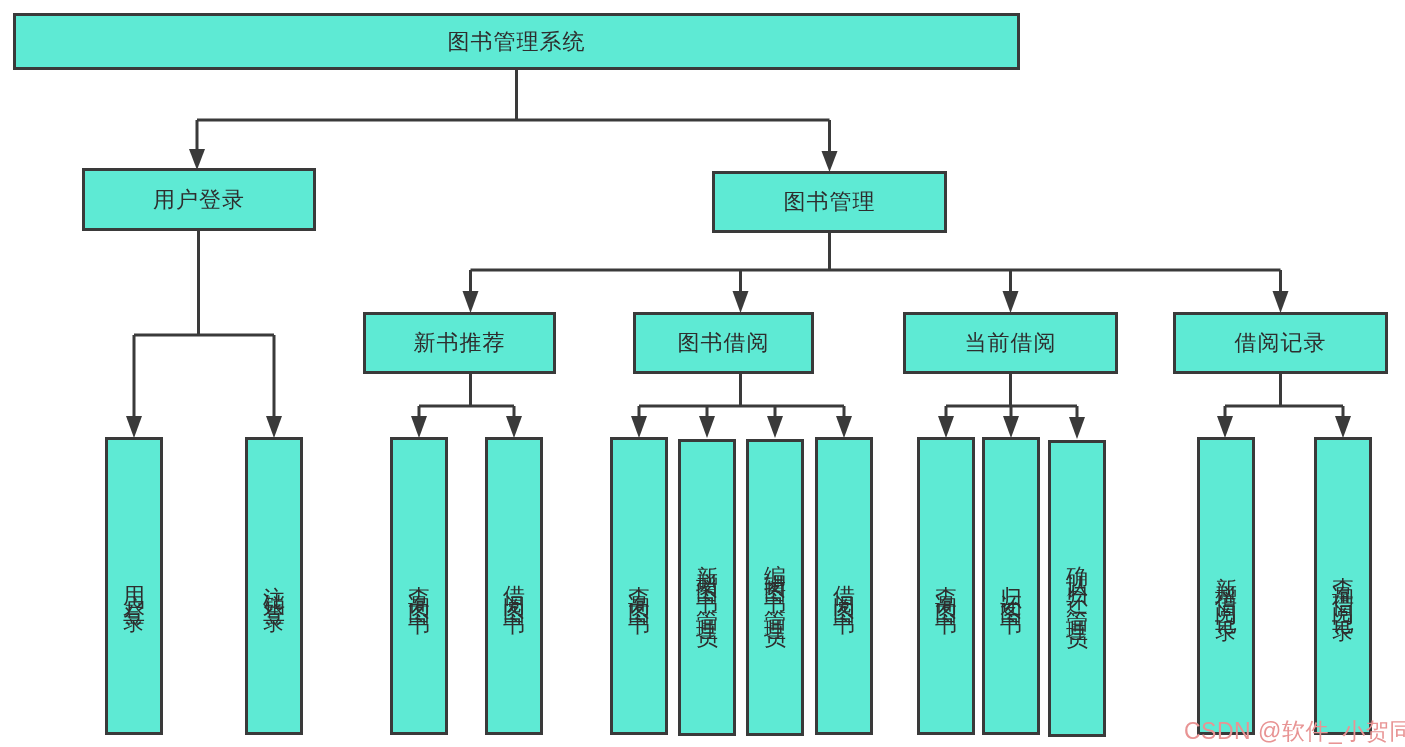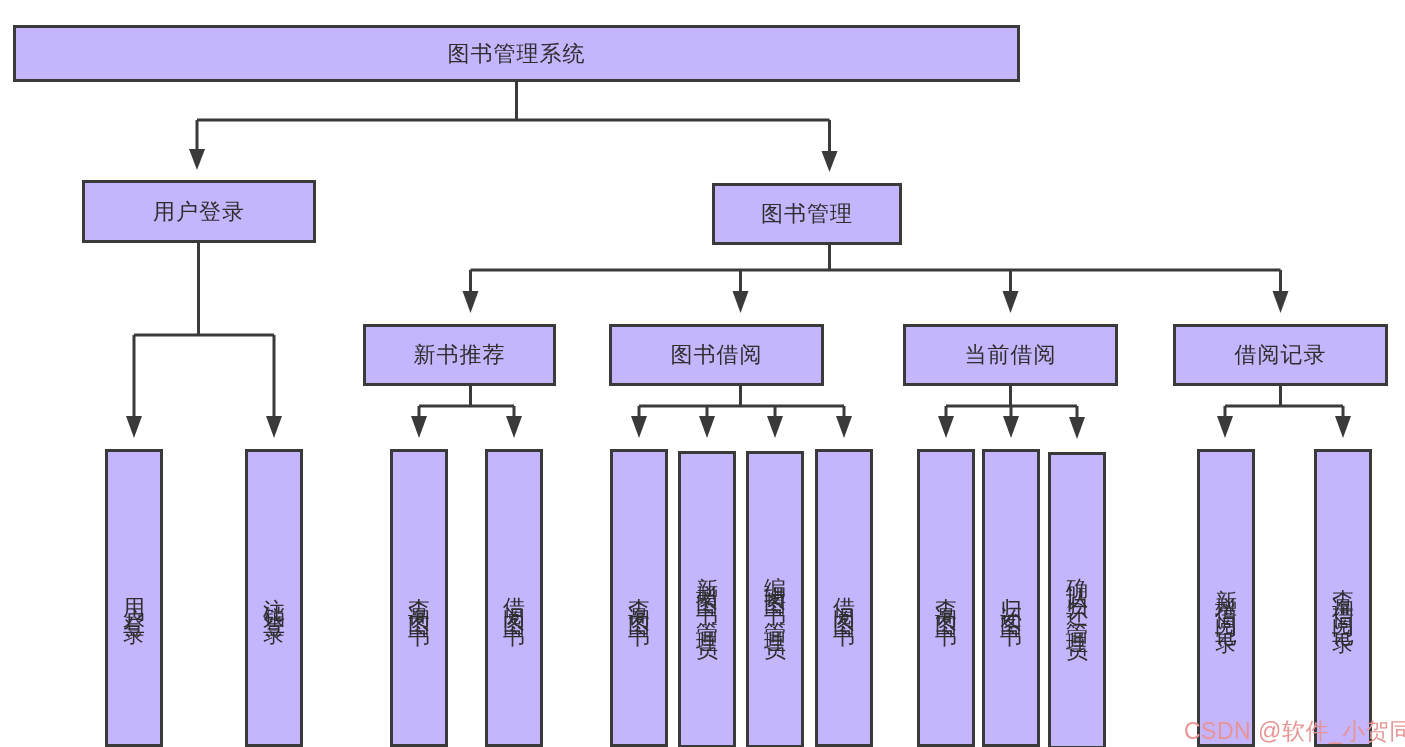--- a/index.html
+++ b/index.html
@@ -7,24 +7,23 @@
     position:relative;width:1405px;height:747px;
     background:var(--background,#ffffff);
     font-family:"Liberation Sans",sans-serif;
     overflow:hidden;
   }
   svg.connectors{position:absolute;left:0;top:0;}
   .connectors path{stroke:var(--line,#3a3a3a);stroke-width:3;fill:none;}
   .connectors polygon{fill:var(--line,#3a3a3a);}
   .node{
     position:absolute;box-sizing:border-box;
-    background:#c4b5fd;border:3px solid var(--line,#3a3a3a);
+    background:#5eead4;border:3px solid var(--line,#3a3a3a);
     display:flex;align-items:center;justify-content:center;
     color:var(--text,#2e2e2e);
-    margin-top:12px;
   }
   .hbox{font-size:22px;letter-spacing:1px;}
   .vbox{font-size:22px;}
   .vbox span{
     writing-mode:vertical-rl;
     white-space:nowrap;
     letter-spacing:9px;
     line-height:1.1;
   }
   .watermark{
@@ -75,28 +74,28 @@
     <polygon points="1335,416 1351,416 1343,438"></polygon>
   </svg>
 
   <div class="node hbox" style="left:13px;top:13px;width:1007px;height:57px">
     <span>图书管理系统</span>
   </div>
 
   <div class="node hbox" style="left:82px;top:168px;width:234px;height:63px">
     <span>用户登录</span>
   </div>
-  <div class="node hbox" style="left:712px;top:171px;width:190px;height:62px">
+  <div class="node hbox" style="left:712px;top:171px;width:235px;height:62px">
     <span>图书管理</span>
   </div>
 
   <div class="node hbox" style="left:363px;top:312px;width:193px;height:62px">
     <span>新书推荐</span>
   </div>
-  <div class="node hbox" style="left:609px;top:312px;width:215px;height:62px">
+  <div class="node hbox" style="left:633px;top:312px;width:181px;height:62px">
     <span>图书借阅</span>
   </div>
   <div class="node hbox" style="left:903px;top:312px;width:215px;height:62px">
     <span>当前借阅</span>
   </div>
   <div class="node hbox" style="left:1173px;top:312px;width:215px;height:62px">
     <span>借阅记录</span>
   </div>
 
   <div class="node vbox" style="left:105px;top:437px;width:58px;height:298px">

